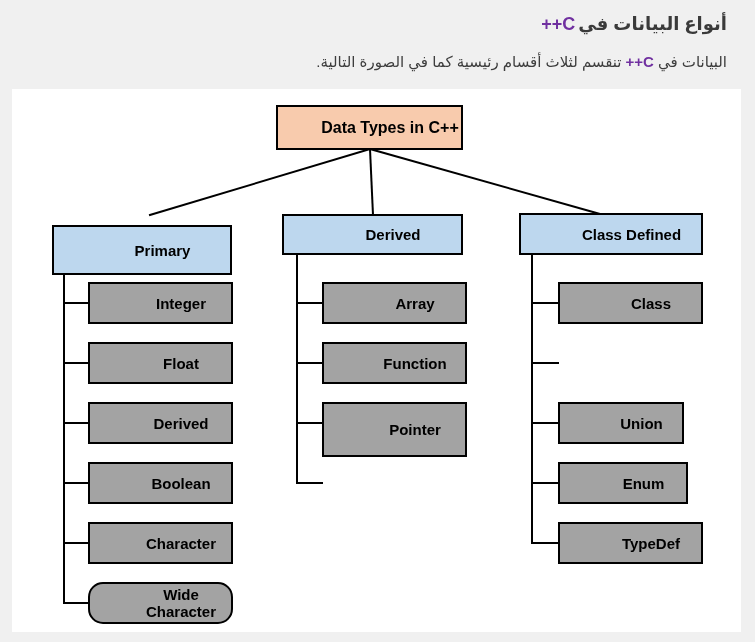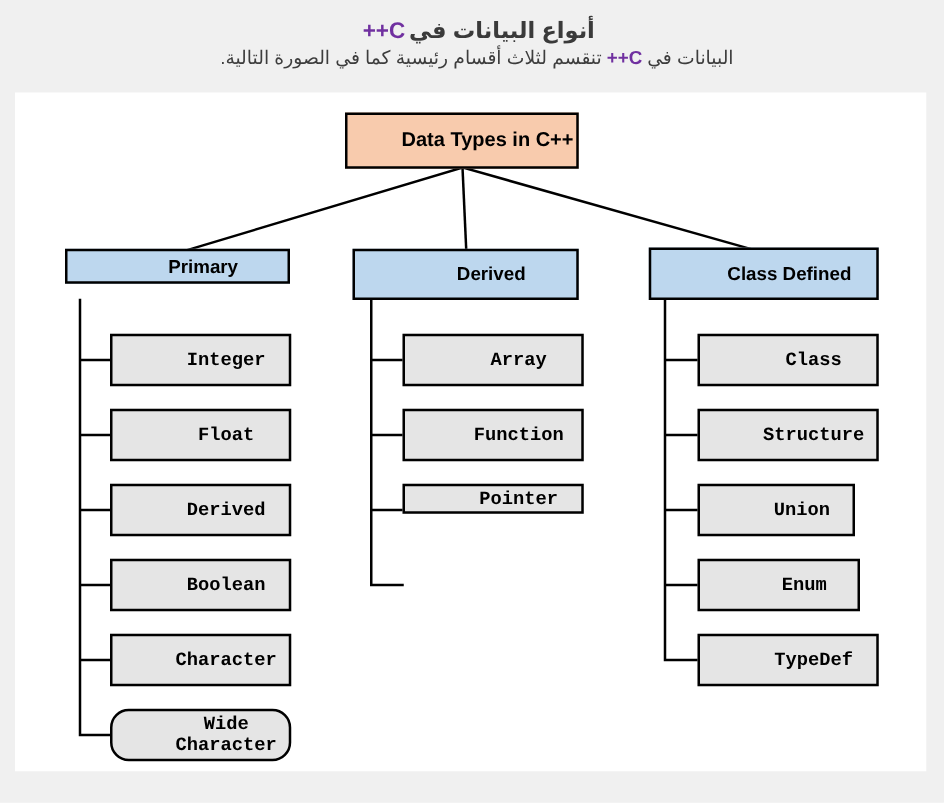--- a/index.html
+++ b/index.html
@@ -5,34 +5,35 @@
   * { margin: 0; padding: 0; box-sizing: border-box; }
   html, body {
     width: 755px;
     height: 642px;
     background: #f0f0f0;
     font-family: "Liberation Sans", "DejaVu Sans", sans-serif;
     overflow: hidden;
   }
   .page-header {
     direction: rtl;
-    text-align: center;
-    padding: 13px 4px 0 12px;
+    text-align: right;
+    padding: 13px 28px 0 12px;
   }
   .page-title {
     font-size: 18px;
     font-weight: 700;
     color: #3a3a3a;
     line-height: 1.3;
   }
   .page-title .cpp-highlight {
     color: #7030a0;
     margin: 0 3px;
   }
   .page-subtitle {
+    margin-top: 15px;
     font-size: 15px;
     color: #3d3d3d;
     line-height: 1.4;
   }
   .page-subtitle .cpp-highlight {
     color: #7030a0;
     font-weight: 700;
     margin: 0 4px;
   }
   .diagram-panel {
@@ -60,21 +61,21 @@
     align-items: center;
     justify-content: center;
     font-weight: 700;
     font-size: 15px;
     color: #000000;
     text-align: center;
     padding-left: 41px;
   }
   .node-root  { background: #f8cbad; font-size: 16px; }
   .node-group { background: #bdd7ee; }
-  .node-leaf  { background: #e5e5e5; font-family: Liberation Mono, monospace; }
+  .node-leaf  { background: #a3a3a3; }
 </style>
 </head>
 <body>
 
 <div class="page-header">
   <h1 class="page-title"><span>أنواع البيانات في</span><span class="cpp-highlight">C++</span></h1>
   <p class="page-subtitle"><span>البيانات في</span><span class="cpp-highlight">C++</span><span>تنقسم لثلاث أقسام رئيسية كما في الصورة التالية.</span></p>
 </div>
 
 <div class="diagram-panel">
@@ -87,34 +88,33 @@
 
     <path d="M52 166 V514 M52 214 H76 M52 274 H76 M52 334 H76 M52 394 H76 M52 454 H76 M52 514 H76"></path>
 
     <path d="M285 165 V394 M285 214 H310 M285 274 H310 M285 334 H310 M285 394 H310"></path>
 
     <path d="M520 165 V454 M520 214 H546 M520 274 H546 M520 334 H546 M520 394 H546 M520 454 H546"></path>
   </svg>
 
   <div class="node node-root" style="left:264px; top:16px; width:187px; height:45px;">Data Types in C++</div>
 
-  <div class="node node-group" style="left:40px; top:125px; width:180px; height:28px;">Primary</div>
+  <div class="node node-group" style="left:40px; top:136px; width:180px; height:50px;">Primary</div>
   <div class="node node-group" style="left:270px; top:125px; width:181px; height:41px;">Derived</div>
   <div class="node node-group" style="left:507px; top:124px; width:184px; height:42px;">Class Defined</div>
 
   <div class="node node-leaf" style="left:76px; top:193px; width:145px; height:42px;">Integer</div>
   <div class="node node-leaf" style="left:76px; top:253px; width:145px; height:42px;">Float</div>
   <div class="node node-leaf" style="left:76px; top:313px; width:145px; height:42px;">Derived</div>
   <div class="node node-leaf" style="left:76px; top:373px; width:145px; height:42px;">Boolean</div>
   <div class="node node-leaf" style="left:76px; top:433px; width:145px; height:42px;">Character</div>
   <div class="node node-leaf" style="left:76px; top:493px; width:145px; height:42px;border-radius:15px;">Wide Character</div>
 
   <div class="node node-leaf" style="left:310px; top:193px; width:145px; height:42px;">Array</div>
   <div class="node node-leaf" style="left:310px; top:253px; width:145px; height:42px;">Function</div>
-  <div class="node node-leaf" style="left:310px; top:313px; width:145px; height:24px;">Pointer</div>
+  <div class="node node-leaf" style="left:310px; top:313px; width:145px; height:55px;">Pointer</div>
 
   <div class="node node-leaf" style="left:546px; top:193px; width:145px; height:42px;">Class</div>
-  <div class="node node-leaf" style="left:546px; top:253px; width:145px; height:42px;">Structure</div>
   <div class="node node-leaf" style="left:546px; top:313px; width:126px; height:42px;">Union</div>
   <div class="node node-leaf" style="left:546px; top:373px; width:130px; height:42px;">Enum</div>
   <div class="node node-leaf" style="left:546px; top:433px; width:145px; height:42px;">TypeDef</div>
 
 </div>
 
 </body></html>

